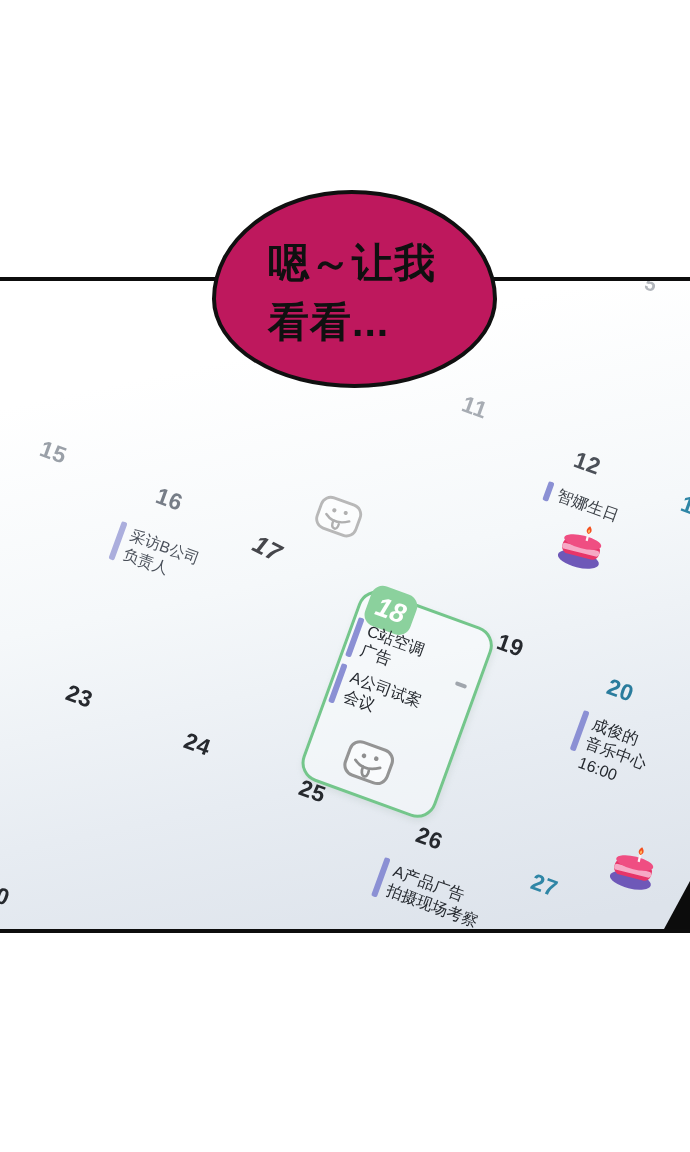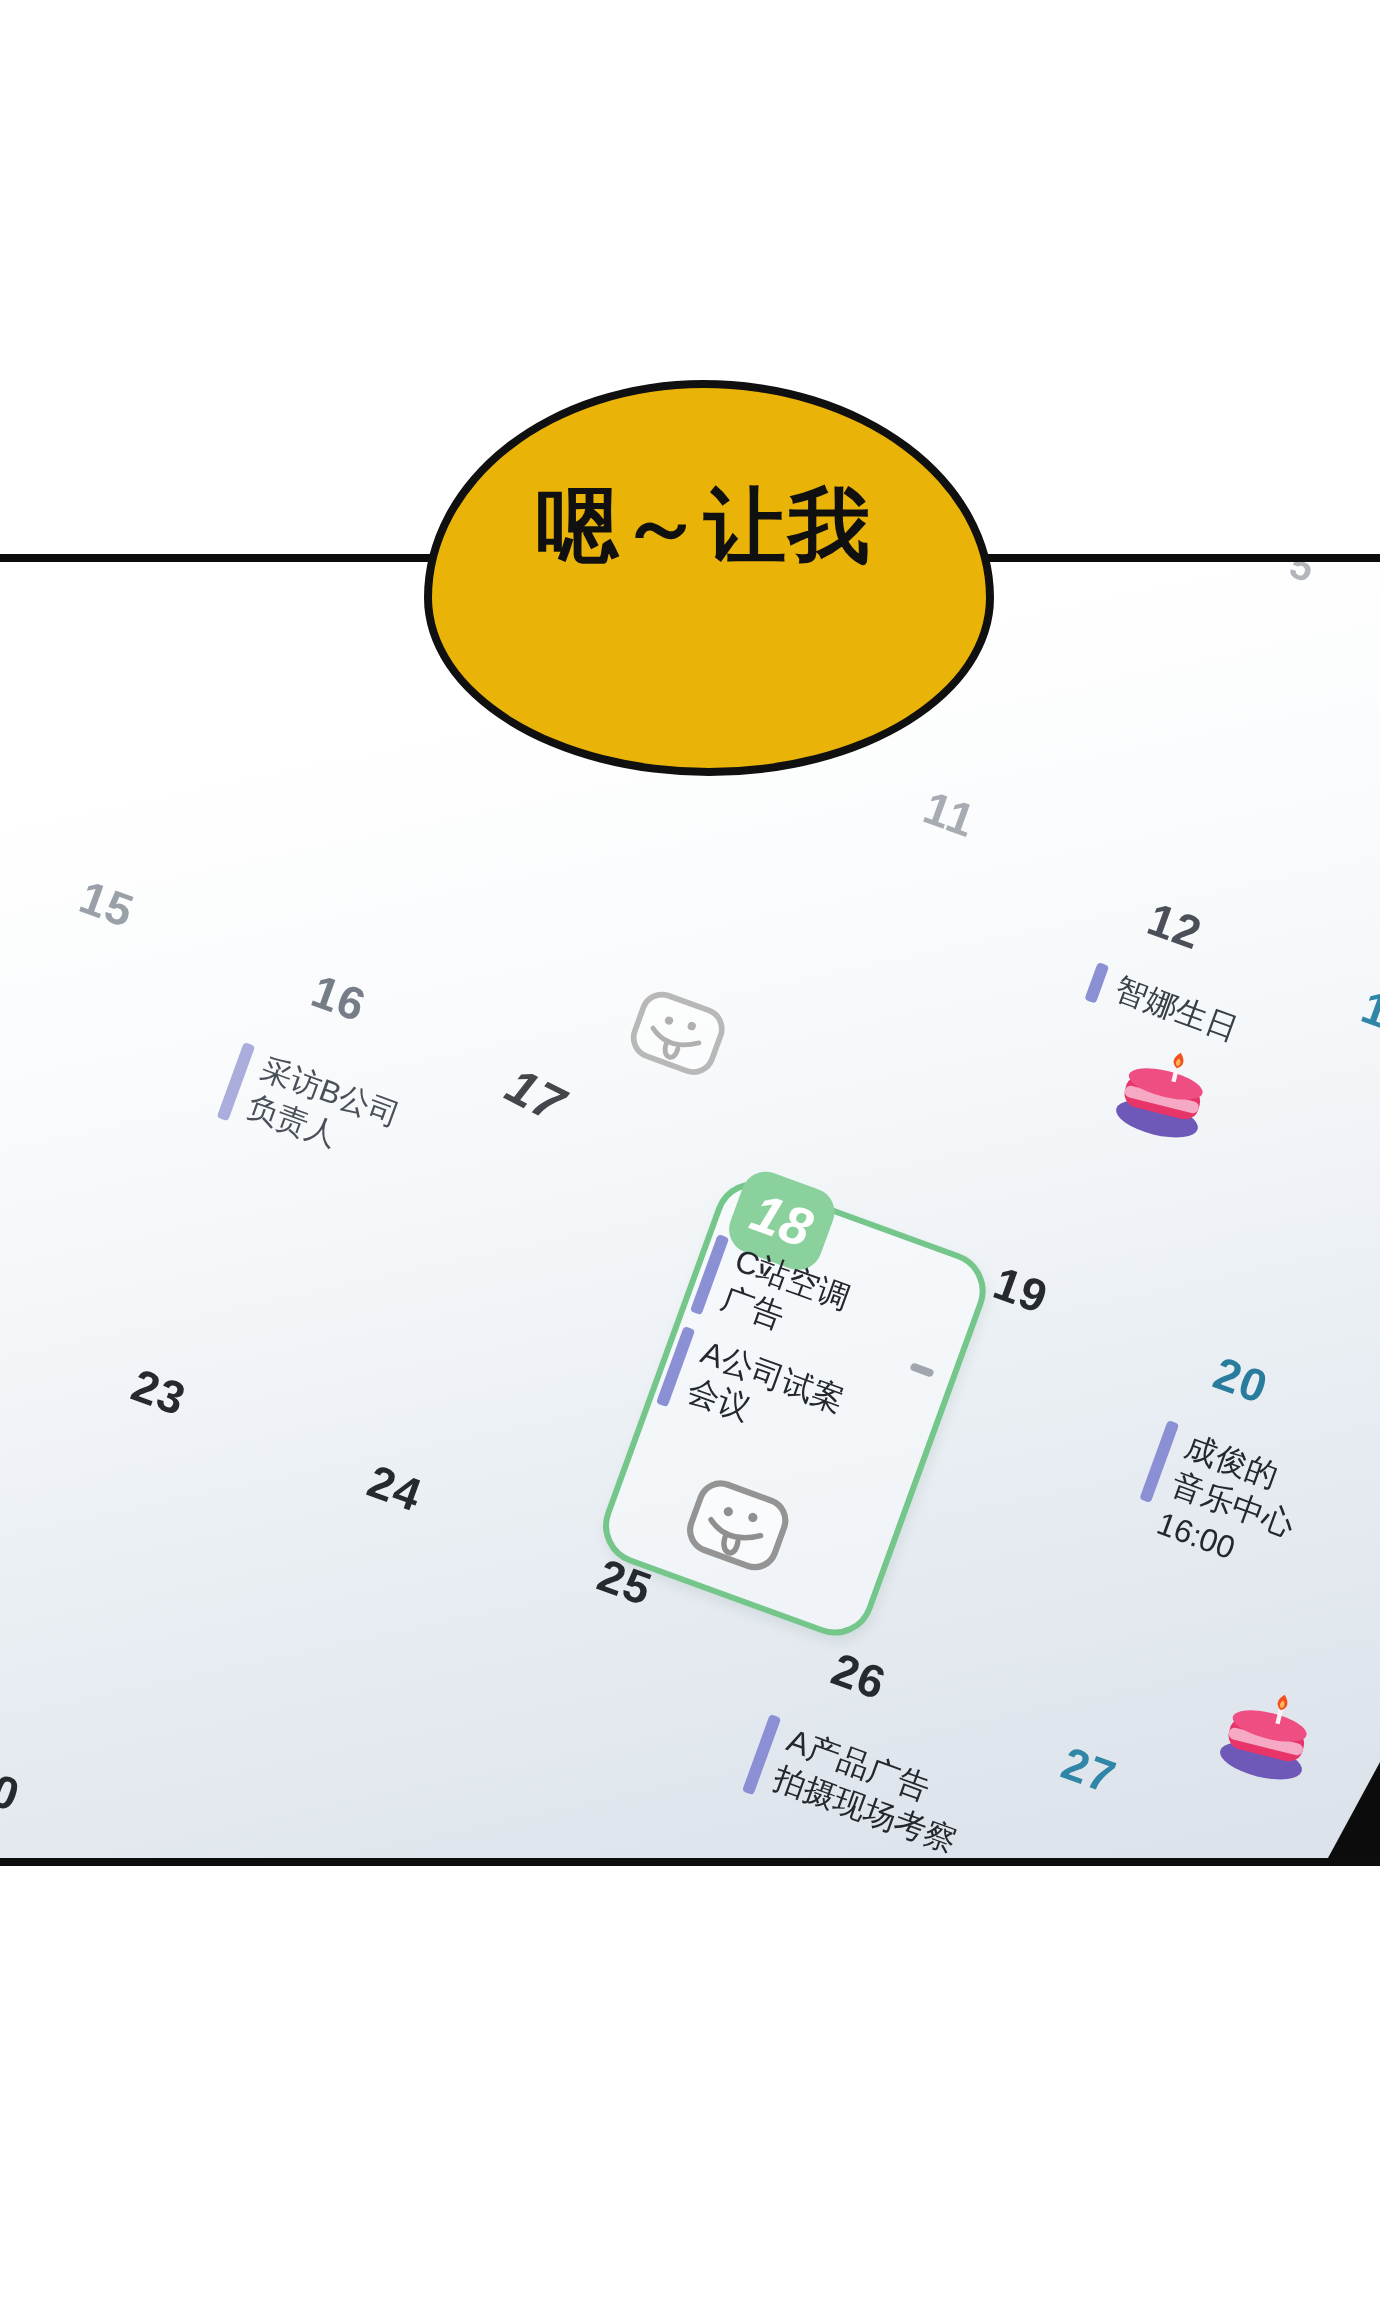--- a/index.html
+++ b/index.html
@@ -90,21 +90,21 @@
   
   .wedge{
     position:absolute;right:0;bottom:0;width:26px;height:48px;
     background:#0c0c0c;
     clip-path:polygon(100% 0,100% 100%,0 100%);
   }
 
   
   .bubble{
     position:absolute;left:212px;top:190px;width:285px;height:198px;
-    background:#eab308;border:4.5px solid #101010;
+    background:#be185d;border:4.5px solid #101010;
     border-radius:49% 51% 50% 50% / 55% 55% 45% 45%;
     z-index:5;box-sizing:border-box;text-decoration:underline;
   }
   .bubble-text{
     position:absolute;left:52px;top:40px;
     font-size:41px;font-weight:700;color:#101010;
     line-height:1.44;letter-spacing:1px;white-space:nowrap;
   }
   .bubble-text .ln{display:block;}
 </style>
@@ -225,16 +225,17 @@
         <path d="M28.5 4 C30 5.5 30 7 28.5 8 C27 7 27 5.5 28.5 4 Z" fill="#ffb45a"></path>
       </svg>
     </span>
 
     <span class="wedge"></span>
   </div>
 
   <div class="bubble">
     <div class="bubble-text">
       <span class="ln">嗯～让我</span>
+      <span class="ln">看看...</span>
     </div>
   </div>
 
 </div>
 
 </body></html>

